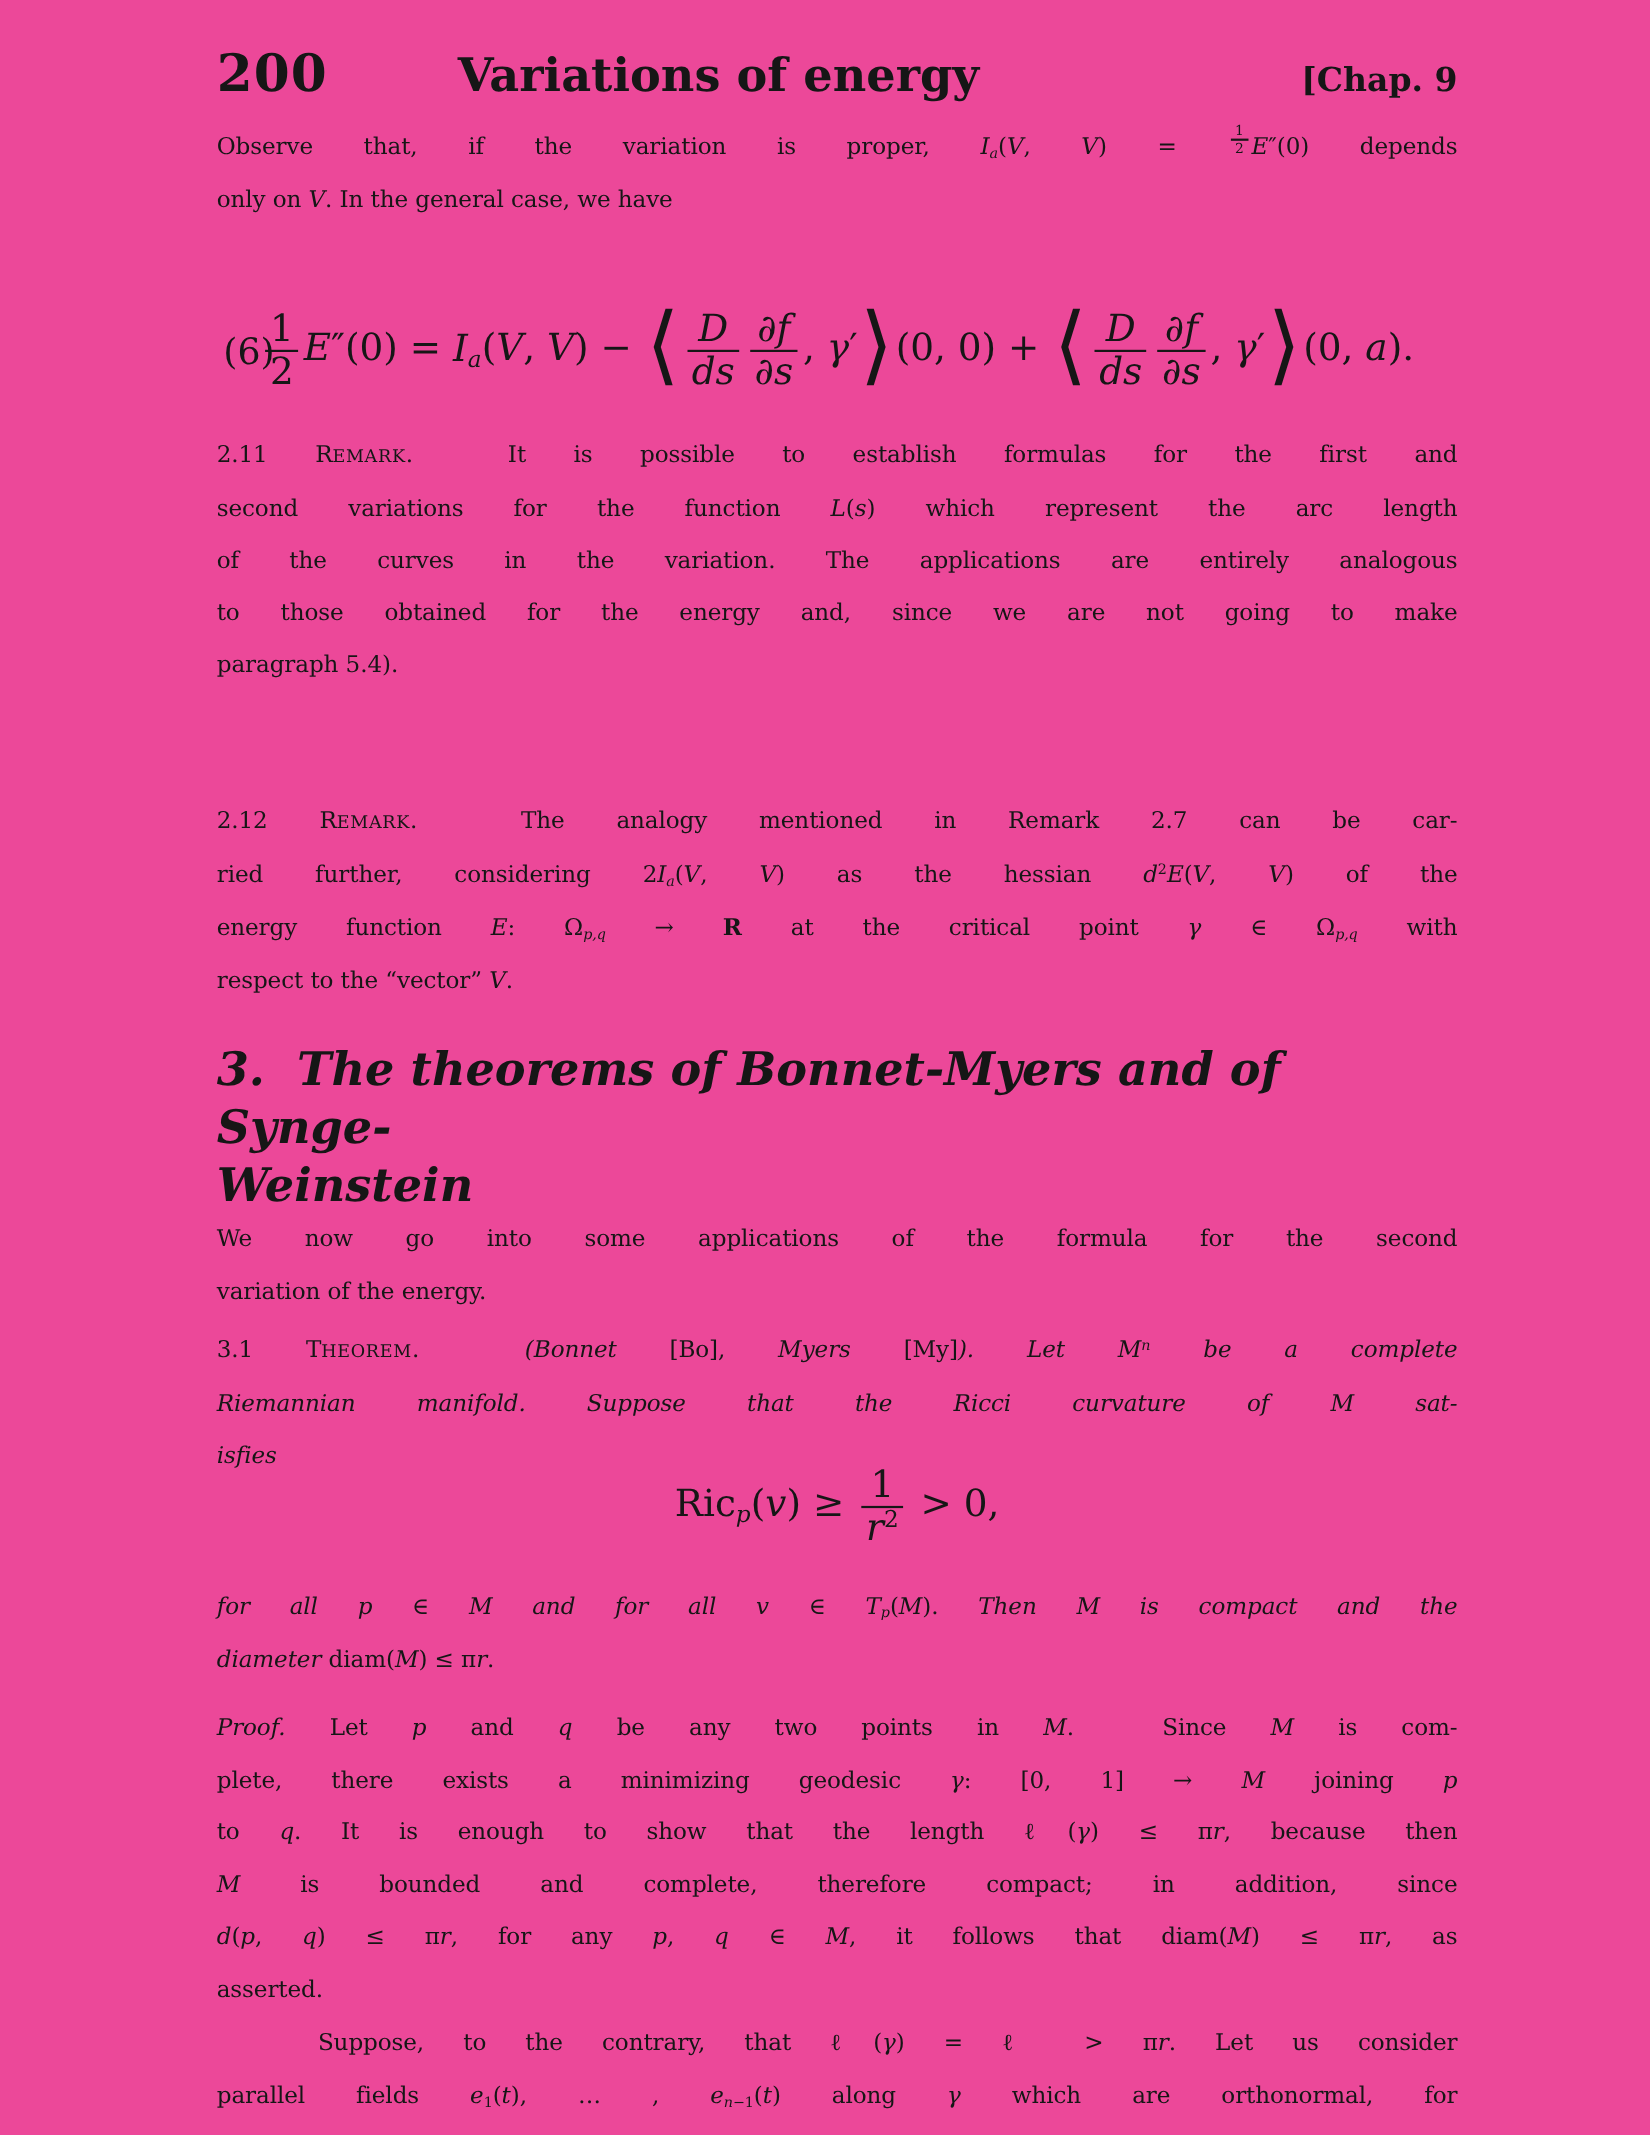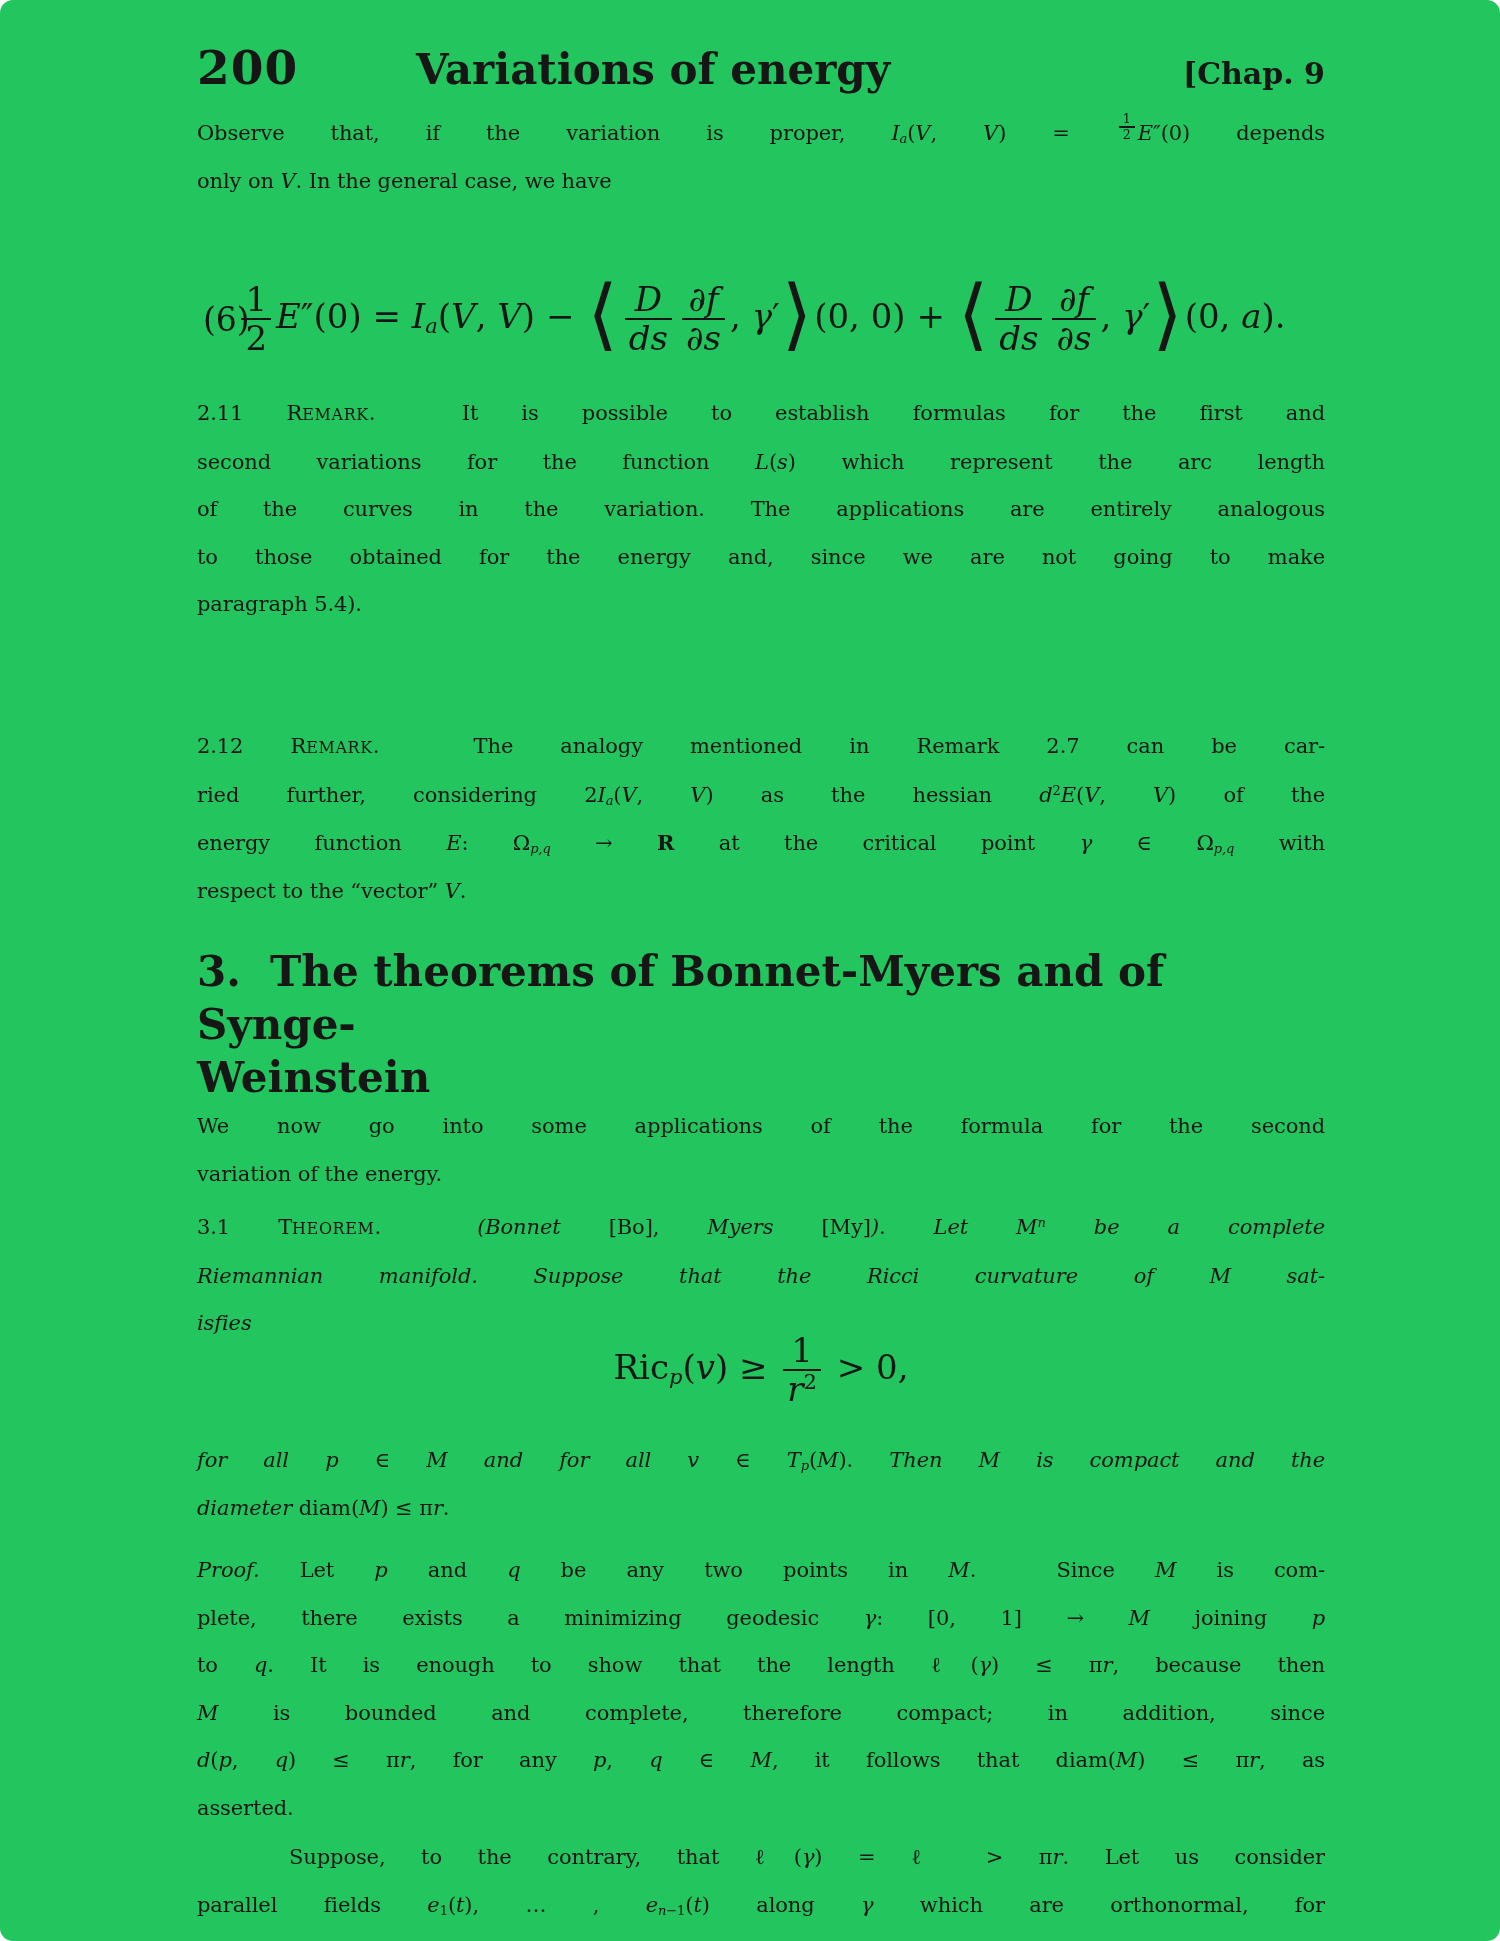--- a/index.html
+++ b/index.html
@@ -1,24 +1,23 @@
 <!DOCTYPE html>
 <html><head>
 <meta charset="utf-8">
 <style>
   html,body{margin:0;padding:0;background:#ffffff;}
   .page{
     position:relative;
     width:1500px;
     height:1941px;
-    background:#22c55e;
+    background:#ec4899;
     color:#161616;
     font-family:"DejaVu Serif","Liberation Serif",serif;
     overflow:hidden;
-    border-radius:13px;
   }
   .abs{position:absolute;left:197px;width:1128px;}
   
   .hdr{top:24px;display:flex;align-items:baseline;}
   .pagenum{font-size:47px;font-weight:bold;letter-spacing:1px;}
   .runtitle{margin-left:118px;font-size:42px;font-weight:bold;}
   .chap{margin-left:auto;font-size:30px;font-weight:bold;margin-top:32px;}
   
   .line{
     font-size:21px;
@@ -31,20 +30,21 @@
   .indent{text-indent:92px;}
   .sc{font-size:0.76em;letter-spacing:0.04em;}
   sub{font-size:0.62em;vertical-align:-0.25em;line-height:0;}
   sup{font-size:0.62em;vertical-align:0.55em;line-height:0;}
   
   .h3line{
     font-size:42px;
     font-weight:bold;
     line-height:53px;
     text-align:left;
+    font-style:italic;
   }
   
   .eqblock{display:flex;align-items:center;justify-content:center;}
   .eq6{top:243px;height:152px;}
   .riceq{top:1322px;height:96px;}
   .eqlabel{position:absolute;left:6px;font-size:33px;}
   .eqbody{font-size:34px;white-space:nowrap;}
   .frac{
     display:inline-block;
     vertical-align:middle;

